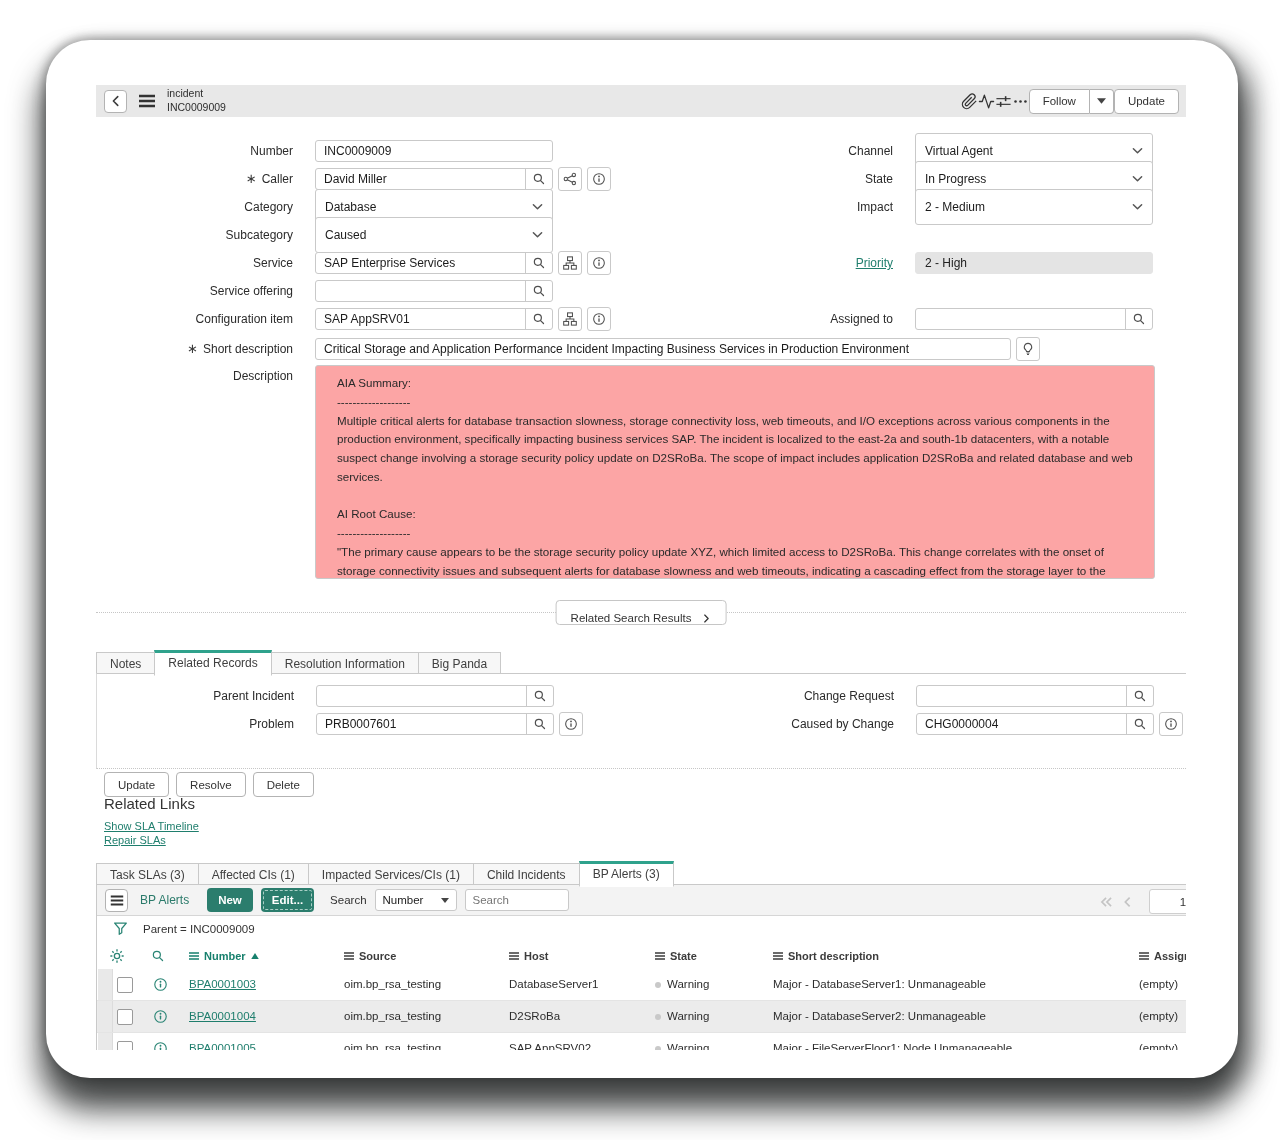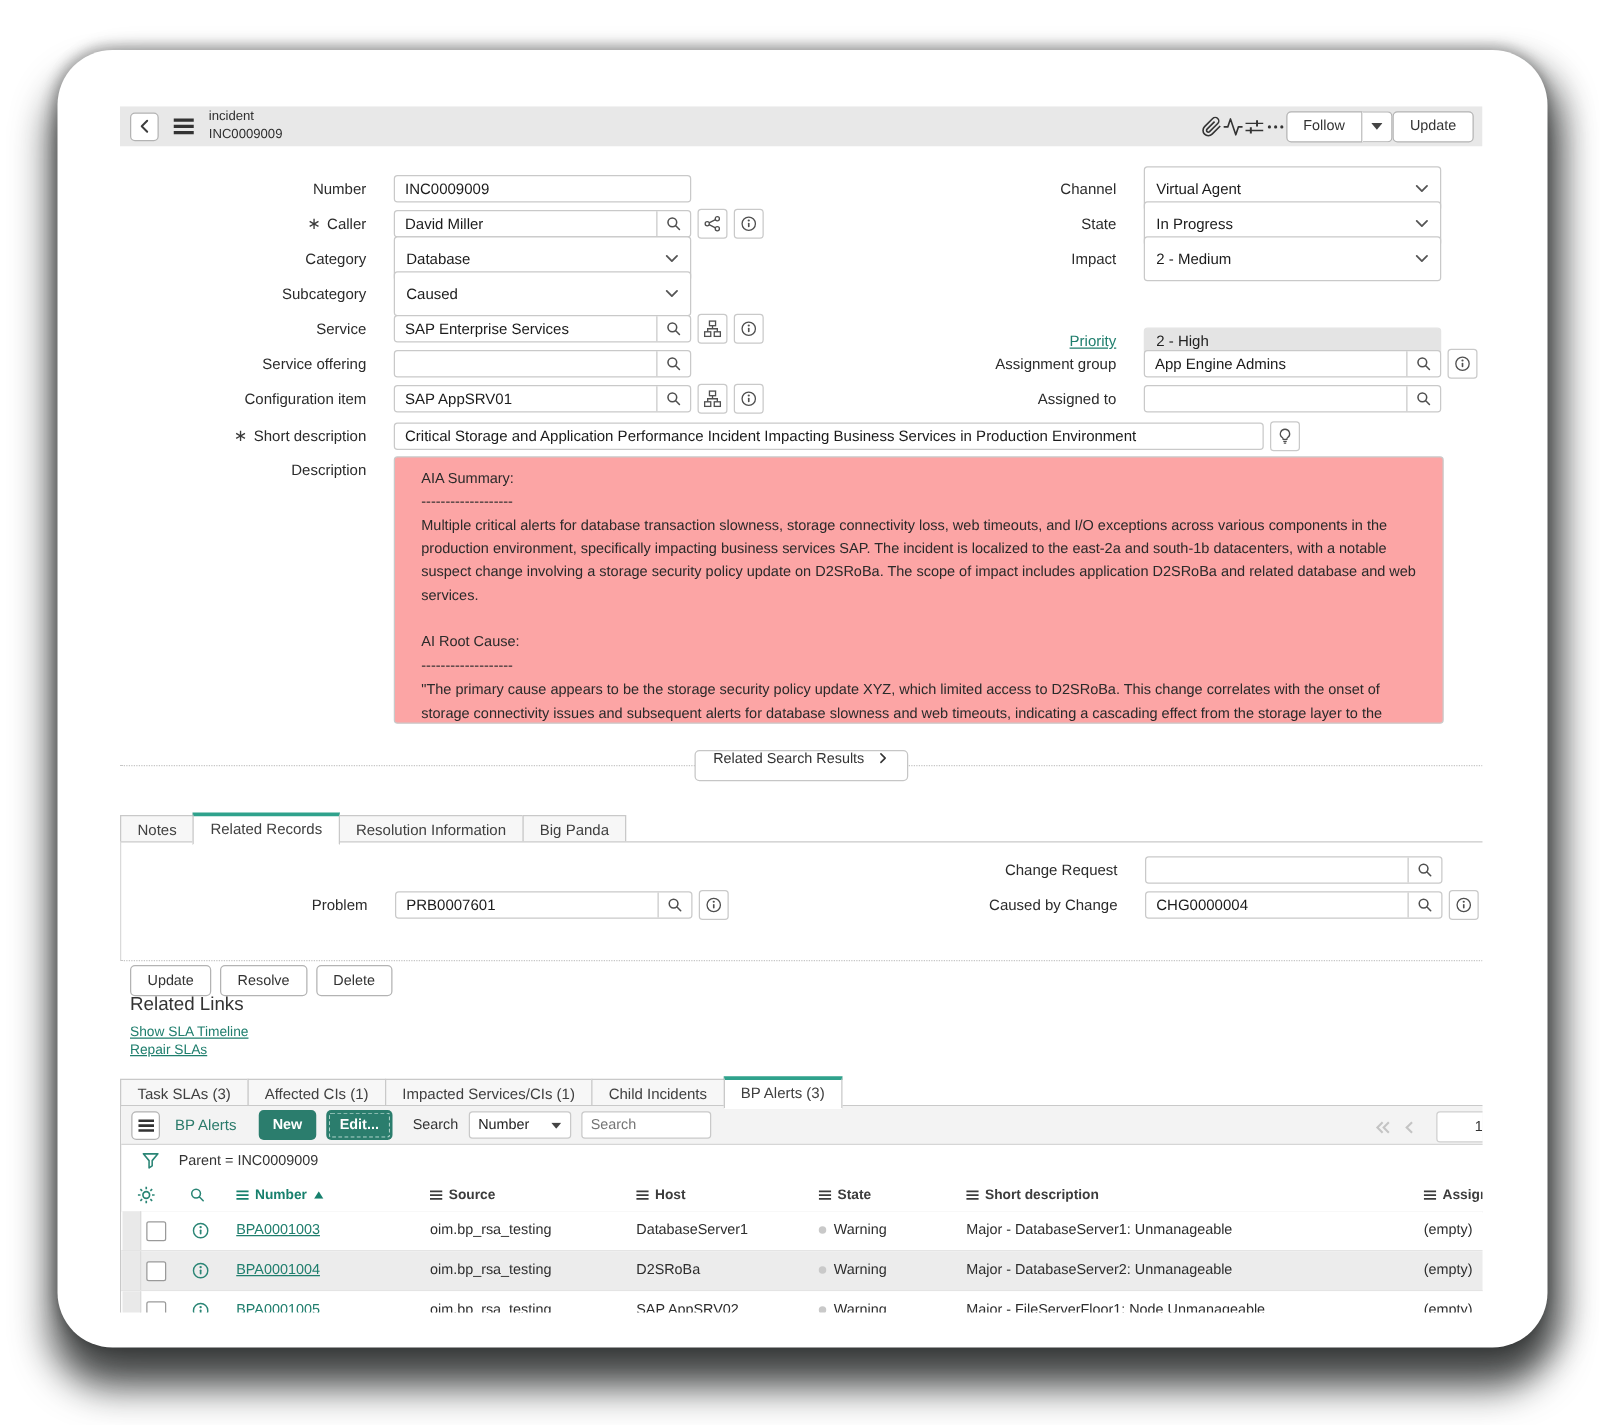--- a/index.html
+++ b/index.html
@@ -44,21 +44,21 @@
   .selectctl{display:flex;align-items:center;justify-content:space-between;padding:17px 9px;font-size:12px;color:#1b1b1b;cursor:pointer}
   .readonlyctl{background:#e4e4e4;border-color:#e4e4e4;display:flex;align-items:center;padding:0 9px;font-size:12px;color:#222}
   .icobtn{width:24px;height:24px;margin-left:5px;border:1px solid #c9c9c9;border-radius:3px;background:#fff;display:flex;
           align-items:center;justify-content:center;color:#4f4f4f;flex:none;cursor:pointer;box-sizing:border-box}
   .descbox{width:840px;height:214px;border:1px solid #c9c9c9;border-radius:3px;background:#fca5a5;box-sizing:border-box;
            padding:8px 21px;font-size:11.6px;line-height:1.62;color:#2a2a2a;white-space:pre-wrap;overflow:hidden}
 
   
   .divider{position:absolute;left:0;top:527px;width:1090px;border-top:1px dotted #c6c6c6}
   .rsr-btn{position:absolute;left:50%;top:515px;transform:translateX(-50%);background:#fff;border:1px solid #c6c6c6;
-           border-radius:4px;height:25px;display:flex;align-items:flex-start;gap:9px;padding:0 14px;font-size:11.5px;color:#333;cursor:pointer}
+           border-radius:4px;height:25px;display:flex;align-items:flex-end;gap:9px;padding:0 14px;font-size:11.5px;color:#333;cursor:pointer}
 
   
   .tabbar{position:absolute;left:0;display:flex;align-items:flex-end}
   .tab{height:23px;line-height:23px;padding:0 13px;font-size:12px;color:#404040;background:#f7f7f7;
        border:1px solid #c9c9c9;margin-right:-1px;box-sizing:border-box;cursor:pointer;position:relative}
   .tab.active{height:26px;line-height:21px;background:#fff;border-top:3px solid #2fa28c;border-bottom:1px solid #fff;
               margin-bottom:-1px;z-index:3}
   .panel{position:absolute;left:0;width:1094px;background:#fff;border:1px solid #dadada;border-top:1px solid #c9c9c9;box-sizing:border-box}
   #panel-related{top:588px;height:96px;border-bottom:1px dotted #c6c6c6}
   #panel-list{top:799px;height:246px;border:1px solid #c9c9c9}
@@ -328,48 +328,27 @@
     <div class="flabel">
           <span>Impact</span>
         </div>
     <div class="fctl f-w238 selectctl">
       <span>2 - Medium</span>
       <svg width="11" height="8" viewBox="0 0 12 8">
             <path d="M1.5 1.5 L6 6 L10.5 1.5" fill="none" stroke="#555" stroke-width="1.6" stroke-linecap="round" stroke-linejoin="round"></path>
           </svg>
     </div>
   </div>
-  <div class="frow" style="left:600px;top:176px">
+  <div class="frow" style="left:600px;top:166px">
     <div class="flabel">
           <span class="flabel-link">Priority</span>
         </div>
     <div class="fctl f-w238 readonlyctl">
           <span>2 - High</span>
         </div>
-  </div>
-  <div class="frow" style="left:600px;top:194px">
-    <div class="flabel">
-          <span>Assignment group</span>
-        </div>
-    <div class="fctl f-w238 ref">
-      <input class="fin" readonly="" value="App Engine Admins" style="">
-      <span class="seg">
-            <svg width="14" height="14" viewBox="0 0 16 16">
-              <circle cx="6.7" cy="6.7" r="4" fill="none" stroke="currentColor" stroke-width="1.4"></circle>
-              <line x1="9.8" y1="9.8" x2="13.2" y2="13.2" stroke="currentColor" stroke-width="1.4" stroke-linecap="round"></line>
-            </svg>
-          </span>
-    </div>
-    <span class="icobtn">
-          <svg width="14" height="14" viewBox="0 0 16 16">
-            <circle cx="8" cy="8" r="6.1" fill="none" stroke="currentColor" stroke-width="1.2"></circle>
-            <circle cx="8" cy="5" r="1" fill="currentColor"></circle>
-            <rect x="7.25" y="7" width="1.5" height="4.3" rx="0.75" fill="currentColor"></rect>
-          </svg>
-        </span>
   </div>
   <div class="frow" style="left:600px;top:222px">
     <div class="flabel">
           <span>Assigned to</span>
         </div>
     <div class="fctl f-w238 ref">
       <input class="fin" readonly="" value="" style="">
       <span class="seg">
             <svg width="14" height="14" viewBox="0 0 16 16">
               <circle cx="6.7" cy="6.7" r="4" fill="none" stroke="currentColor" stroke-width="1.4"></circle>
@@ -420,20 +399,34 @@
         </svg>
   </button>
 
   <div class="tabbar" style="top:565px">
     <div class="tab">Notes</div>
     <div class="tab active">Related Records</div>
     <div class="tab">Resolution Information</div>
     <div class="tab">Big Panda</div>
   </div>
   <div class="panel" id="panel-related">
+    <div class="frow" style="left:0;top:10px">
+      <div class="flabel">
+            <span>Parent Incident</span>
+          </div>
+      <div class="fctl f-w238 ref">
+        <input class="fin" readonly="" value="" style="">
+        <span class="seg">
+              <svg width="14" height="14" viewBox="0 0 16 16">
+                <circle cx="6.7" cy="6.7" r="4" fill="none" stroke="currentColor" stroke-width="1.4"></circle>
+                <line x1="9.8" y1="9.8" x2="13.2" y2="13.2" stroke="currentColor" stroke-width="1.4" stroke-linecap="round"></line>
+              </svg>
+            </span>
+      </div>
+    </div>
     <div class="frow" style="left:0;top:38px">
       <div class="flabel">
             <span>Problem</span>
           </div>
       <div class="fctl f-w238 ref">
         <input class="fin" readonly="" value="PRB0007601" style="">
         <span class="seg">
               <svg width="14" height="14" viewBox="0 0 16 16">
                 <circle cx="6.7" cy="6.7" r="4" fill="none" stroke="currentColor" stroke-width="1.4"></circle>
                 <line x1="9.8" y1="9.8" x2="13.2" y2="13.2" stroke="currentColor" stroke-width="1.4" stroke-linecap="round"></line>

